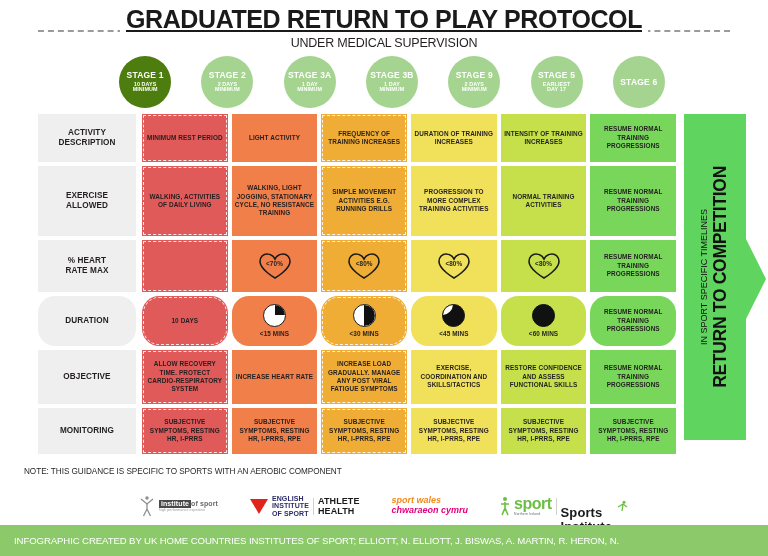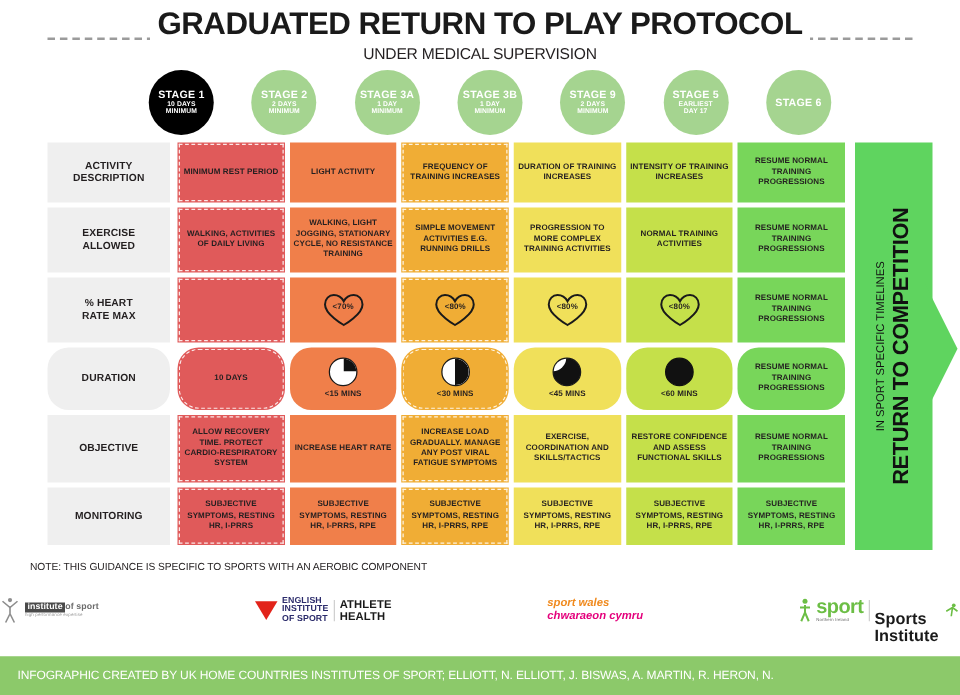--- a/index.html
+++ b/index.html
@@ -10,21 +10,21 @@
     color:#231f20;
   }
   .page{position:relative;width:768px;height:556px;}
 
   
   .title-wrap{position:relative;padding-top:4px;text-align:center;}
   .main-title{
     font-size:25px;font-weight:bold;letter-spacing:-0.4px;
     line-height:30px;color:#1a1a1a;
     position:relative;z-index:2;display:inline-block;
-    background:#fff;padding:0 6px;
+    background:#fff;padding:0 6px;text-decoration:underline;
   }
   .dash-rule{
     position:absolute;left:38px;right:38px;top:30px;
     border-top:2px dashed #9b9b9b;z-index:1;
   }
   .subtitle{
     font-size:12.5px;letter-spacing:-0.2px;color:#231f20;
     margin-top:2px;font-weight:500;
   }
 
@@ -61,21 +61,21 @@
     display:flex;flex-direction:column;align-items:center;justify-content:center;
     text-align:center;font-size:6.4px;font-weight:bold;
     line-height:1.32;letter-spacing:0.1px;color:#231f20;
     padding:2px 3px;box-sizing:border-box;overflow:hidden;
   }
   .cell:last-child{margin-right:0;}
   .cell.dashed{outline:1px dashed rgba(255,255,255,.85);outline-offset:-2px;}
 
   
   .r0 .rowlabel,.r0 .cell{height:48px;}
-  .r1 .rowlabel,.r1 .cell{height:52px;}
+  .r1 .rowlabel,.r1 .cell{height:70px;}
   .r2 .rowlabel,.r2 .cell{height:52px;}
   .r3 .rowlabel,.r3 .cell{height:50px;border-radius:17px;}
   .r4 .rowlabel,.r4 .cell{height:54px;}
   .r5 .rowlabel,.r5 .cell{height:46px;}
 
   
   .heart-ico{position:relative;width:34px;height:28px;}
   .heart-ico svg{position:absolute;inset:0;}
   .heart-ico .hr-txt{
     position:absolute;left:0;right:0;top:8px;text-align:center;
@@ -120,21 +120,21 @@
     writing-mode:vertical-rl;transform:rotate(180deg);
     font-size:9px;font-weight:500;letter-spacing:0px;color:#111;
     white-space:nowrap;
   }
 
   
   .notes{margin:8px 0 0 24px;font-size:8.2px;line-height:1.5;letter-spacing:-0.05px;color:#231f20;}
 
   
   .logos{
-    display:flex;align-items:center;justify-content:space-between;gap:32px;
+    display:flex;align-items:center;justify-content:center;gap:32px;
     margin-top:8px;height:40px;
   }
   .logo{display:flex;align-items:center;gap:4px;}
   .logo-txt{font-size:7px;font-weight:bold;line-height:1.12;letter-spacing:0.1px;}
   .lg-sep{width:1px;height:17px;background:#d0d0d0;}
   .eis-chev{width:0;height:0;border-left:9px solid transparent;border-right:9px solid transparent;border-top:15px solid #e2231a;}
   .sw-txt{font-size:9px;font-style:italic;font-weight:bold;line-height:1.1;}
   .si-j{font-size:16px;font-weight:bold;color:#6cbe45;letter-spacing:-0.5px;}
 
   
@@ -155,21 +155,21 @@
   <div class="title-wrap">
     <div class="dash-rule"></div>
     <div class="main-title">GRADUATED RETURN TO PLAY PROTOCOL</div>
     <div class="subtitle">UNDER MEDICAL SUPERVISION</div>
   </div>
 
   <div class="stage-row">
     <div class="stage-spacer"></div>
     <div id="stage-cells" style="display:flex;flex:1 1 auto;">
         <div class="stage-cell">
-          <div class="stage-circle" style="background: #000000;">
+          <div class="stage-circle" style="background: #4d7c0f;">
             <div class="stage-name">STAGE 1</div>
             <div class="stage-sub">
               <div>10 DAYS</div>
               <div>MINIMUM</div>
             </div>
           </div>
         </div>
         <div class="stage-cell">
           <div class="stage-circle" style="background: rgb(165, 212, 144);">
             <div class="stage-name">STAGE 2</div>

